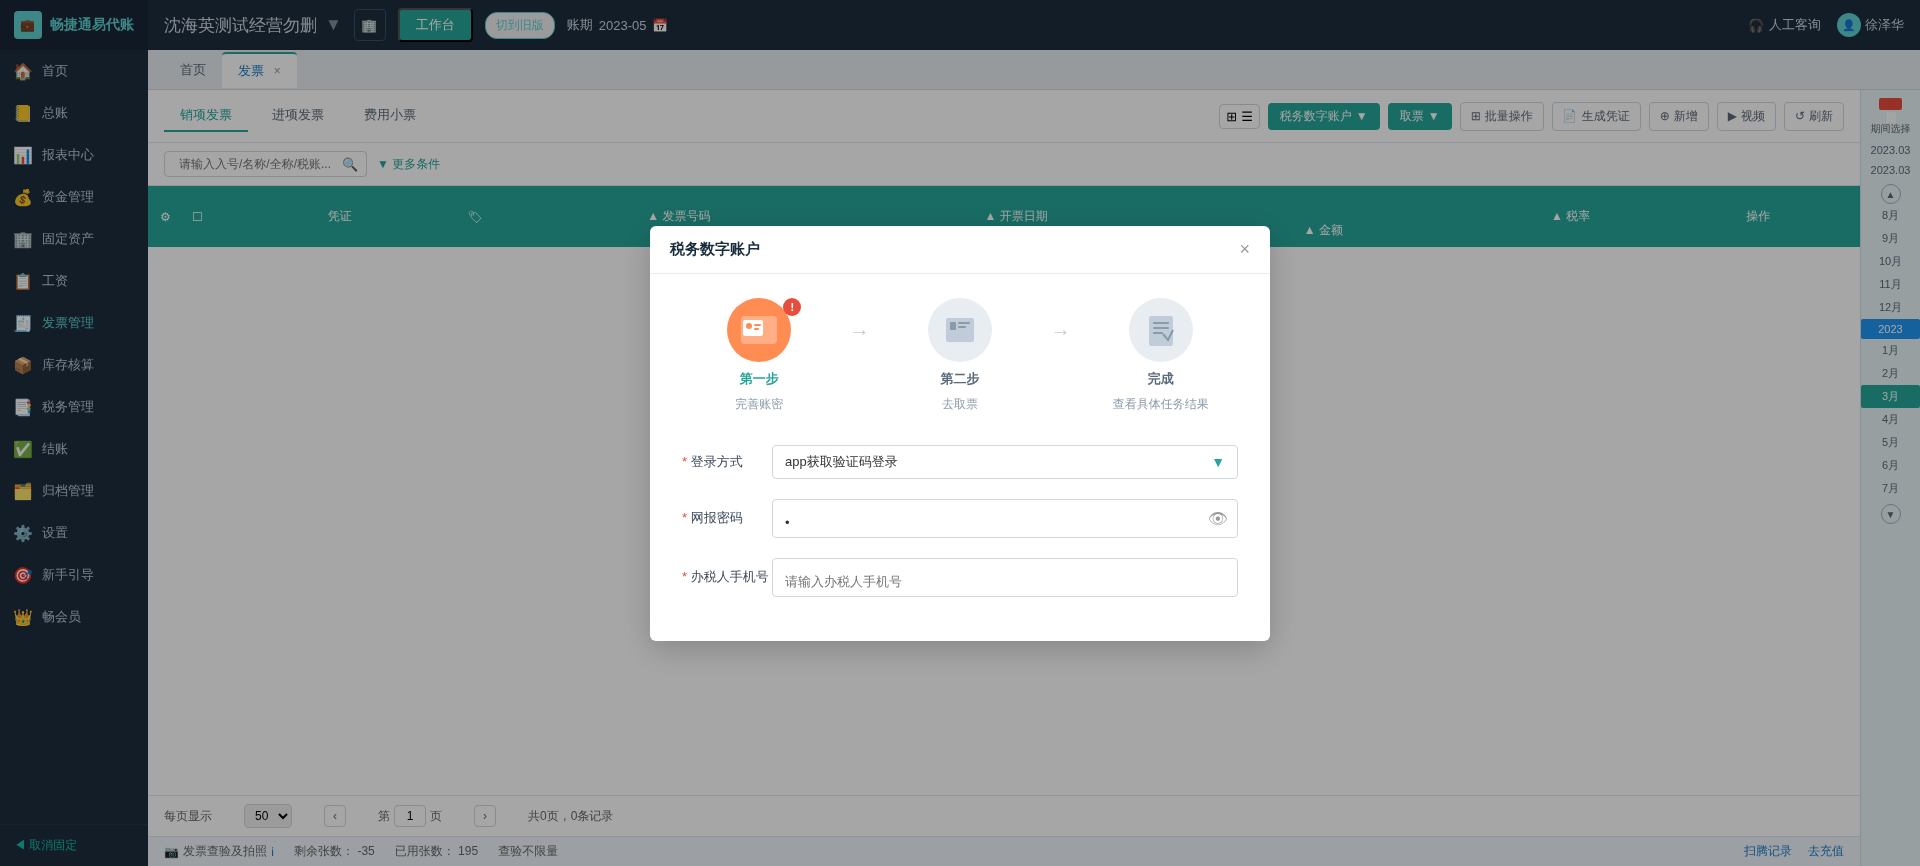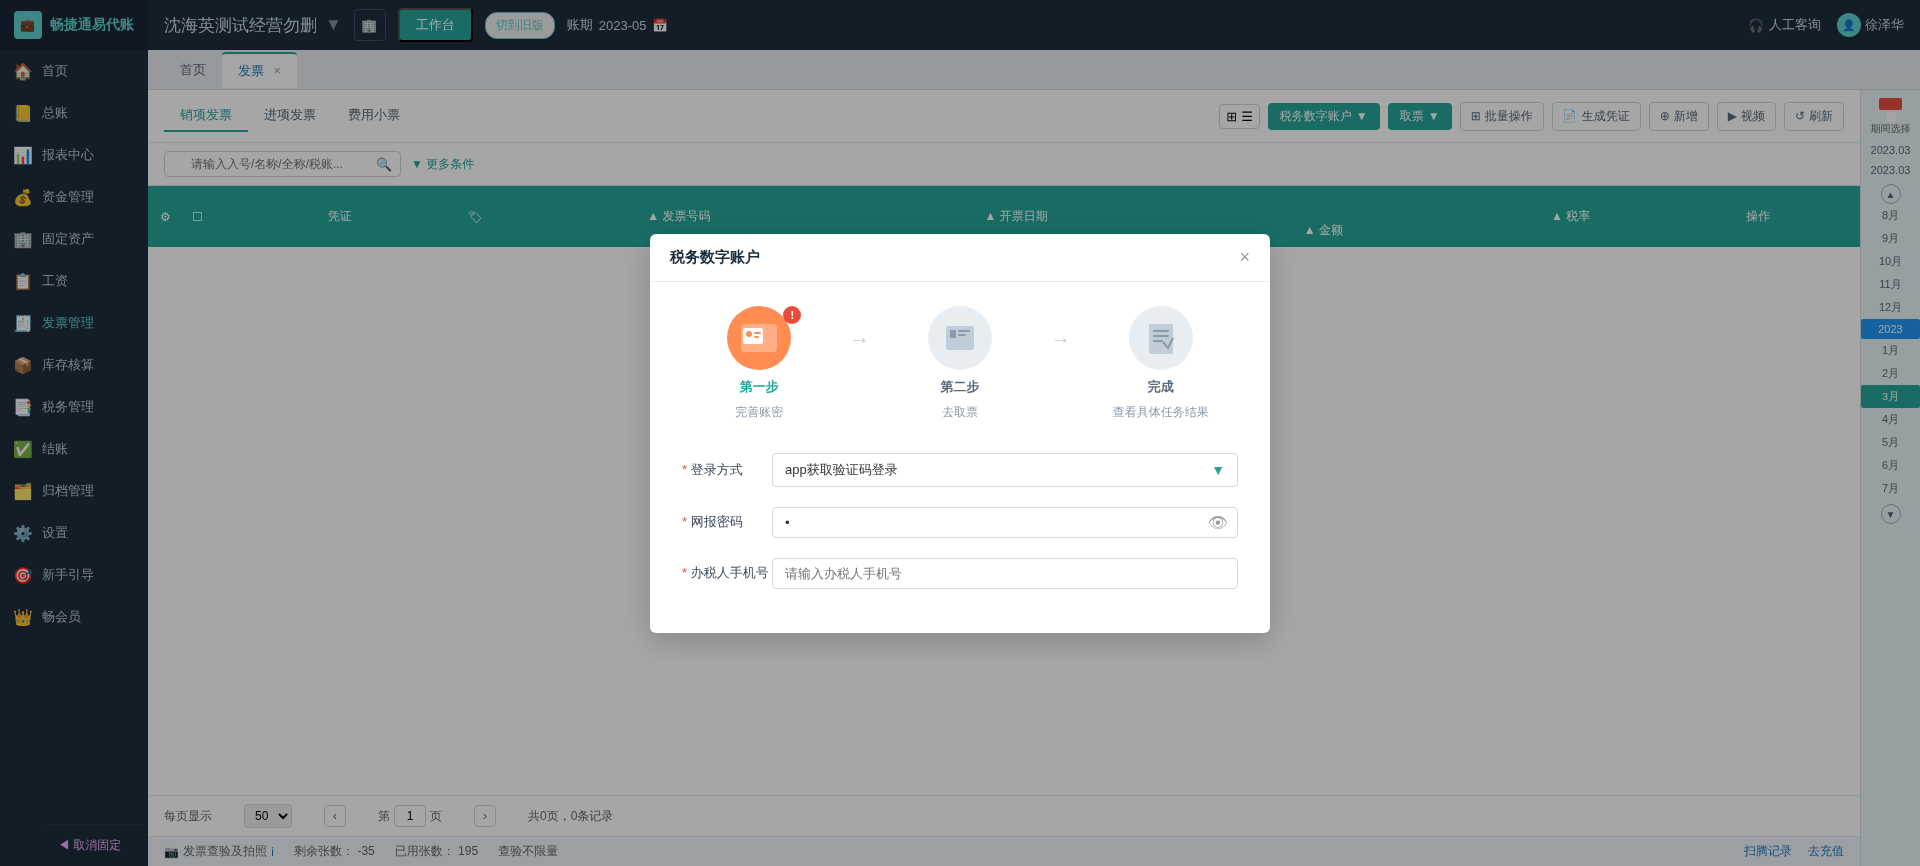--- a/index.html
+++ b/index.html
@@ -8,21 +8,21 @@
     
     .app-container { display: flex; height: 866px; width: 1920px; }
 
     
     .sidebar { width: 148px; background: #1d2d3e; color: #cdd6e0; display: flex; flex-direction: column; flex-shrink: 0; }
     .sidebar-logo { display: flex; align-items: center; padding: 12px 14px; background: #1a2736; color: #5ecfcf; font-size: 14px; font-weight: bold; height: 50px; }
     .sidebar-logo-icon { width: 28px; height: 28px; background: #5ecfcf; border-radius: 4px; margin-right: 8px; display: flex; align-items: center; justify-content: center; color: white; font-size: 12px; flex-shrink: 0; }
     .sidebar-item { display: flex; align-items: center; padding: 12px 14px; cursor: pointer; color: #b8c5d0; font-size: 13px; gap: 10px; }
     .sidebar-item.active { color: #5ecfcf; }
     .sidebar-item-icon { width: 18px; height: 18px; display: flex; align-items: center; justify-content: center; font-size: 16px; flex-shrink: 0; }
-    .sidebar-bottom { margin-top: auto; padding: 12px 14px; color: #f0abfc; font-size: 12px; display: flex; align-items: center; gap: 6px; border-top: 1px solid #253647; cursor: pointer; margin-left: 44px; }
+    .sidebar-bottom { margin-top: auto; padding: 12px 14px; color: #14b8a6; font-size: 12px; display: flex; align-items: center; gap: 6px; border-top: 1px solid #253647; cursor: pointer; }
 
     
     .main-content { flex: 1; display: flex; flex-direction: column; overflow: hidden; }
 
     
     .topbar { height: 50px; background: #1d2d3e; display: flex; align-items: center; padding: 0 16px; gap: 12px; color: white; flex-shrink: 0; }
     .topbar-company { display: flex; align-items: center; gap: 8px; color: #cdd6e0; font-size: 17px; }
     .topbar-company-arrow { color: #7a8fa0; }
     .topbar-icon-btn { width: 32px; height: 32px; border: 1px solid #3a5068; border-radius: 4px; display: flex; align-items: center; justify-content: center; cursor: pointer; color: #aabdcc; }
     .topbar-workbench { background: #26a69a; color: white; padding: 6px 16px; border-radius: 4px; font-size: 13px; cursor: pointer; }
@@ -37,31 +37,31 @@
     .content-area { flex: 1; display: flex; overflow: hidden; }
     .page-content { flex: 1; background: #f5f7fa; display: flex; flex-direction: column; overflow: hidden; }
 
     
     .page-tabs { display: flex; align-items: center; background: #e8edf2; padding: 0 16px; height: 40px; border-bottom: 1px solid #d0d7df; flex-shrink: 0; }
     .page-tab { padding: 8px 16px; font-size: 13px; cursor: pointer; color: #5a6a7a; border-radius: 4px 4px 0 0; }
     .page-tab.active { background: white; color: #1a7fc4; border-top: 2px solid #26a69a; }
 
     
     .invoice-header { display: flex; align-items: center; padding: 10px 16px; background: white; border-bottom: 1px solid #e0e7ef; flex-shrink: 0; gap: 12px; }
-    .invoice-tabs { display: flex; gap: 0; }
+    .invoice-tabs { display: flex; gap: 8px; }
     .invoice-tab { padding: 6px 16px; font-size: 13px; cursor: pointer; color: #5a6a7a; border-bottom: 2px solid transparent; }
     .invoice-tab.active { color: #26a69a; border-bottom: 2px solid #26a69a; }
     .invoice-toolbar { margin-left: auto; display: flex; align-items: center; gap: 8px; }
     .btn-tax-account { background: #26a69a; color: white; padding: 5px 12px; border-radius: 4px; font-size: 12px; cursor: pointer; display: flex; align-items: center; gap: 4px; }
     .btn-fetch { background: #26a69a; color: white; padding: 5px 12px; border-radius: 4px; font-size: 12px; cursor: pointer; display: flex; align-items: center; gap: 4px; }
     .btn-outline { border: 1px solid #d0d7df; background: white; padding: 5px 10px; border-radius: 4px; font-size: 12px; cursor: pointer; color: #5a6a7a; display: flex; align-items: center; gap: 4px; }
 
     
     .filter-bar { display: flex; align-items: center; padding: 8px 16px; background: white; border-bottom: 1px solid #e0e7ef; gap: 10px; flex-shrink: 0; }
-    .search-input { border: 1px solid #d0d7df; border-radius: 4px; padding: 5px 28px 5px 26px; font-size: 12px; width: 237px; color: #999; position: relative; }
+    .search-input { border: 1px solid #d0d7df; border-radius: 4px; padding: 5px 28px 5px 14px; font-size: 12px; width: 203px; color: #999; position: relative; }
     .filter-more { color: #26a69a; font-size: 12px; cursor: pointer; display: flex; align-items: center; gap: 4px; }
 
     
     .table-area { flex: 1; overflow: auto; background: white; position: relative; }
     .table-header { display: flex; align-items: center; background: #26a69a; color: white; padding: 8px 12px; font-size: 12px; gap: 8px; position: sticky; top: 0; }
     .table-col { flex: 1; text-align: center; }
     .table-col.col-voucher { flex: 0.8; }
     .table-col.col-invno { flex: 1.2; }
     .table-col.col-date { flex: 1; }
     .table-col.col-amount { flex: 1; margin-top: 28px; }
@@ -76,21 +76,21 @@
     
     .status-bar { display: flex; align-items: center; padding: 6px 16px; background: #f0f5fa; border-top: 1px solid #e0e7ef; font-size: 12px; color: #666; gap: 20px; flex-shrink: 0; }
     .status-link { color: #1a7fc4; cursor: pointer; }
 
     
     .right-panel { width: 60px; background: #e8f4f8; display: flex; flex-direction: column; align-items: center; padding-top: 8px; border-left: 1px solid #d0dce8; flex-shrink: 0; }
     .right-panel-btn { background: #e74c3c; color: white; padding: 6px 4px; font-size: 11px; writing-mode: vertical-lr; border-radius: 2px; cursor: pointer; margin-bottom: 8px; }
     .period-selector { display: flex; flex-direction: column; align-items: center; width: 100%; }
     .period-title { font-size: 10px; color: #666; padding: 4px; text-align: center; }
     .period-item { width: 100%; text-align: center; padding: 4px 2px; font-size: 11px; color: #5a6a7a; cursor: pointer; }
-    .period-item.active { background: #26a69a; color: white; border-radius: 2px; font-family: Liberation Mono, monospace; }
+    .period-item.active { background: #26a69a; color: white; border-radius: 2px; }
     .period-item.current { background: #2196F3; color: white; border-radius: 2px; }
     .period-nav { display: flex; flex-direction: column; align-items: center; gap: 4px; margin-top: 4px; }
     .period-nav-btn { width: 20px; height: 20px; border: 1px solid #aac; border-radius: 50%; display: flex; align-items: center; justify-content: center; font-size: 10px; cursor: pointer; color: #5a6a7a; }
 
     
     .modal-overlay { position: fixed; top: 0; left: 0; width: 100%; height: 100%; background: rgba(0,0,0,0.35); z-index: 1000; display: flex; align-items: center; justify-content: center; }
 
     
     .modal { background: white; border-radius: 6px; width: 620px; box-shadow: 0 8px 32px rgba(0,0,0,0.2); display: flex; flex-direction: column; }
     .modal-header { display: flex; align-items: center; justify-content: space-between; padding: 14px 20px; border-bottom: 1px solid #e8edf2; }
@@ -109,21 +109,21 @@
     .step-label.inactive { color: #5a6a7a; }
     .step-desc { font-size: 12px; color: #8a9aaa; }
     .step-arrow { display: flex; align-items: center; padding-top: 20px; color: #c0ccd8; font-size: 20px; flex: 0.3; justify-content: center; }
 
     
     .form-row { display: flex; align-items: center; margin-bottom: 20px; }
     .form-label { font-size: 13px; color: #3a4a5a; width: 90px; flex-shrink: 0; }
     .form-select { flex: 1; border: 1px solid #d0d7df; border-radius: 4px; padding: 7px 12px; font-size: 13px; color: #333; display: flex; align-items: center; justify-content: space-between; cursor: pointer; }
     .form-select-arrow { color: #26a69a; font-size: 14px; }
     .form-input-wrap { flex: 1; position: relative; }
-    .form-input { width: 100%; border: 1px solid #d0d7df; border-radius: 4px; padding: 7px 36px 7px 12px; font-size: 13px; color: #333; }
+    .form-input { width: 100%; border: 1px solid #d0d7df; border-radius: 4px; padding: 15px 36px 7px 12px; font-size: 13px; color: #333; }
     .form-input-eye { position: absolute; right: 10px; top: 50%; transform: translateY(-50%); color: #999; cursor: pointer; font-size: 16px; }
 
     
     .modal-footer { display: flex; justify-content: center; padding: 16px 20px 20px; gap: 16px; border-top: 1px solid #e8edf2; }
     .btn-cancel { border: 1px solid #d0d7df; background: white; padding: 8px 32px; border-radius: 4px; font-size: 13px; color: #5a6a7a; cursor: pointer; }
     .btn-next { background: #d0d7df; color: white; padding: 8px 32px; border-radius: 4px; font-size: 13px; cursor: pointer; border: none; }
 
     .scrollbar-hidden { scrollbar-width: none; }
     .scrollbar-hidden::-webkit-scrollbar { display: none; }
   </style>

